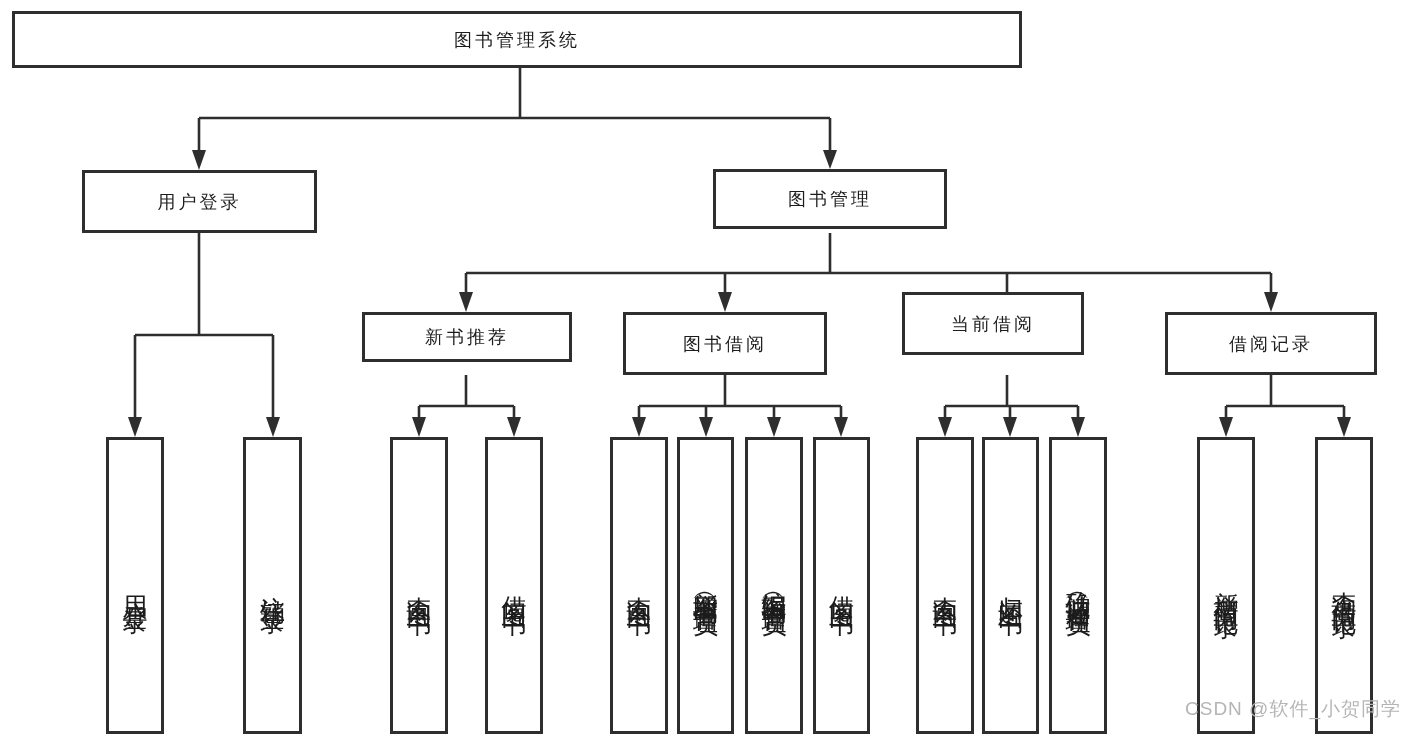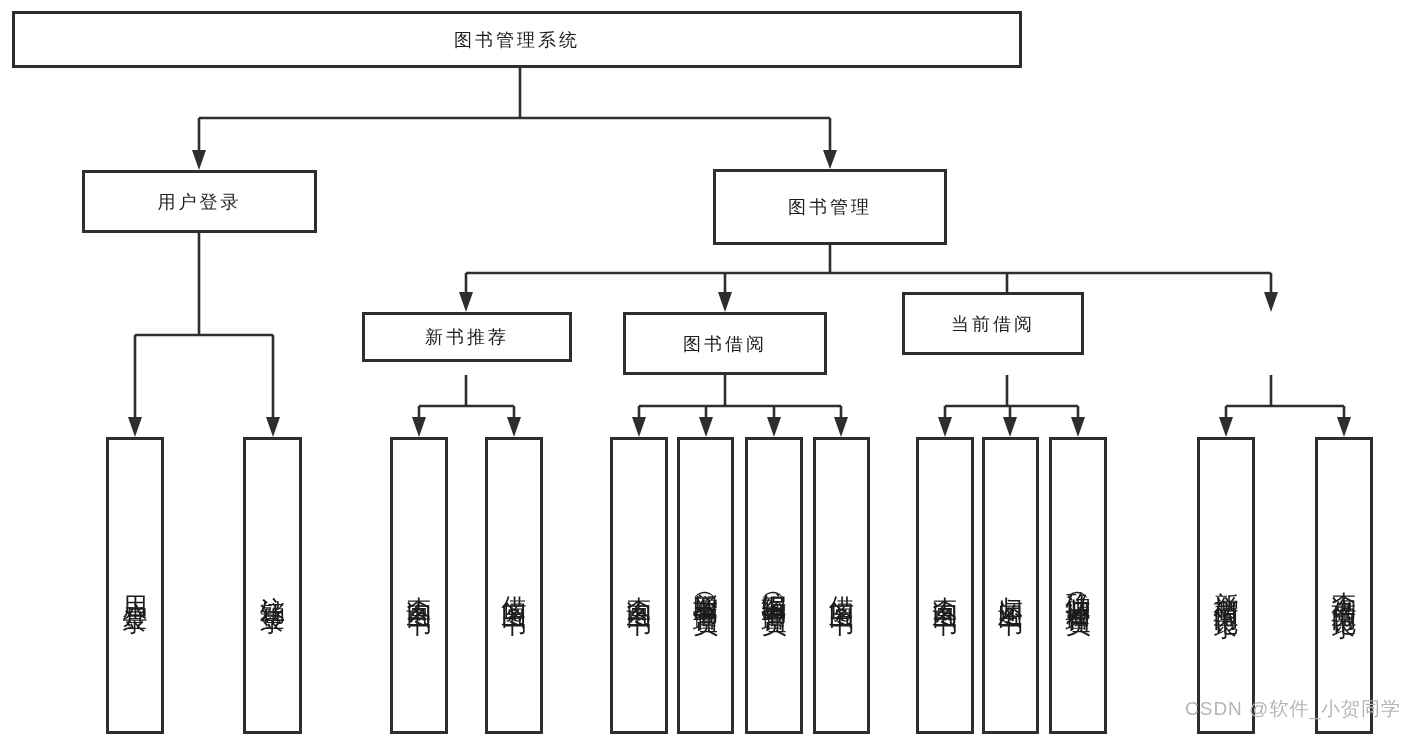--- a/index.html
+++ b/index.html
@@ -139,33 +139,36 @@
     <polygon class="carrow" points="1337,417 1351,417 1344,437"></polygon>
   </svg>
 
   <div class="node hnode" style="left:12px;top:11px;width:1010px;height:57px;">
     <span>图书管理系统</span>
   </div>
 
   <div class="node hnode" style="left:82px;top:170px;width:235px;height:63px;">
     <span>用户登录</span>
   </div>
-  <div class="node hnode" style="left:713px;top:169px;width:234px;height:76px;">
+  <div class="node hnode" style="left:713px;top:169px;width:234px;height:60px;">
     <span>图书管理</span>
   </div>
 
   <div class="node hnode" style="left:362px;top:312px;width:210px;height:50px;">
     <span>新书推荐</span>
   </div>
   <div class="node hnode" style="left:623px;top:312px;width:204px;height:63px;">
     <span>图书借阅</span>
   </div>
   <div class="node hnode" style="left:902px;top:292px;width:182px;height:63px;">
     <span>当前借阅</span>
   </div>
+  <div class="node hnode" style="left:1165px;top:312px;width:212px;height:63px;">
+    <span>借阅记录</span>
+  </div>
 
   <div class="node vnode" style="left:106px;width:58px;">
     <span class="vtext">用户登录</span>
   </div>
   <div class="node vnode" style="left:243px;width:59px;">
     <span class="vtext">注销登录</span>
   </div>
 
   <div class="node vnode" style="left:390px;width:58px;">
     <span class="vtext">查询图书</span>

